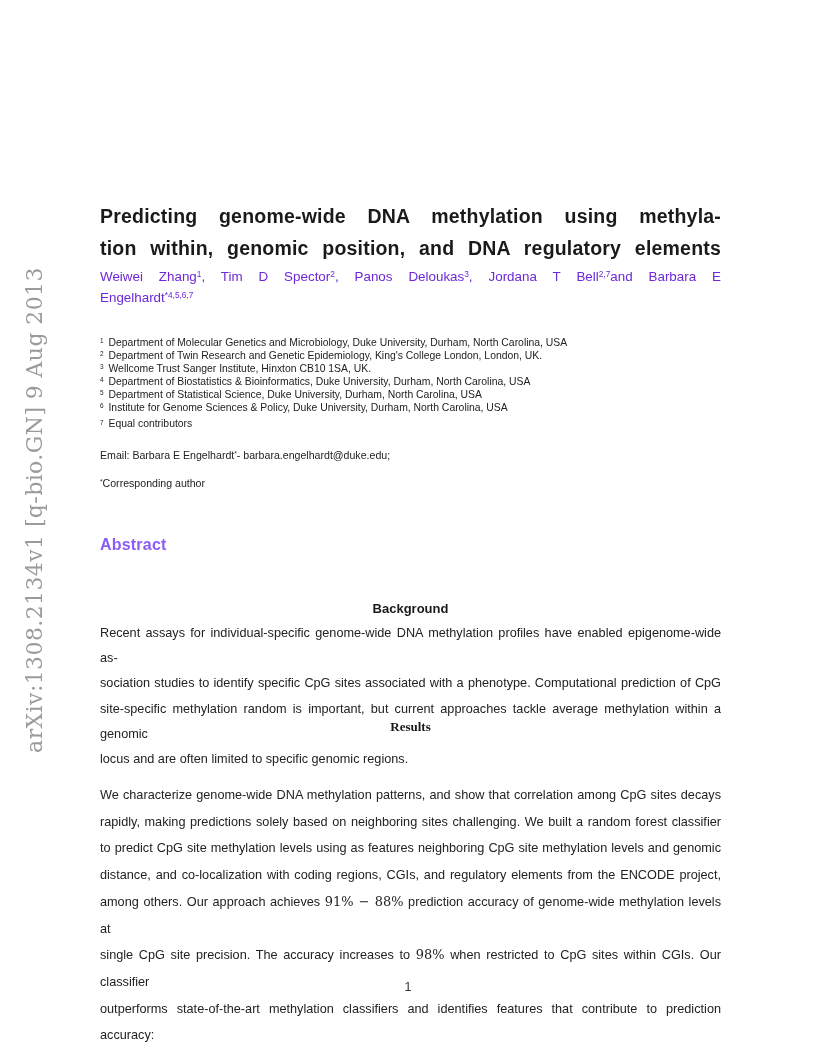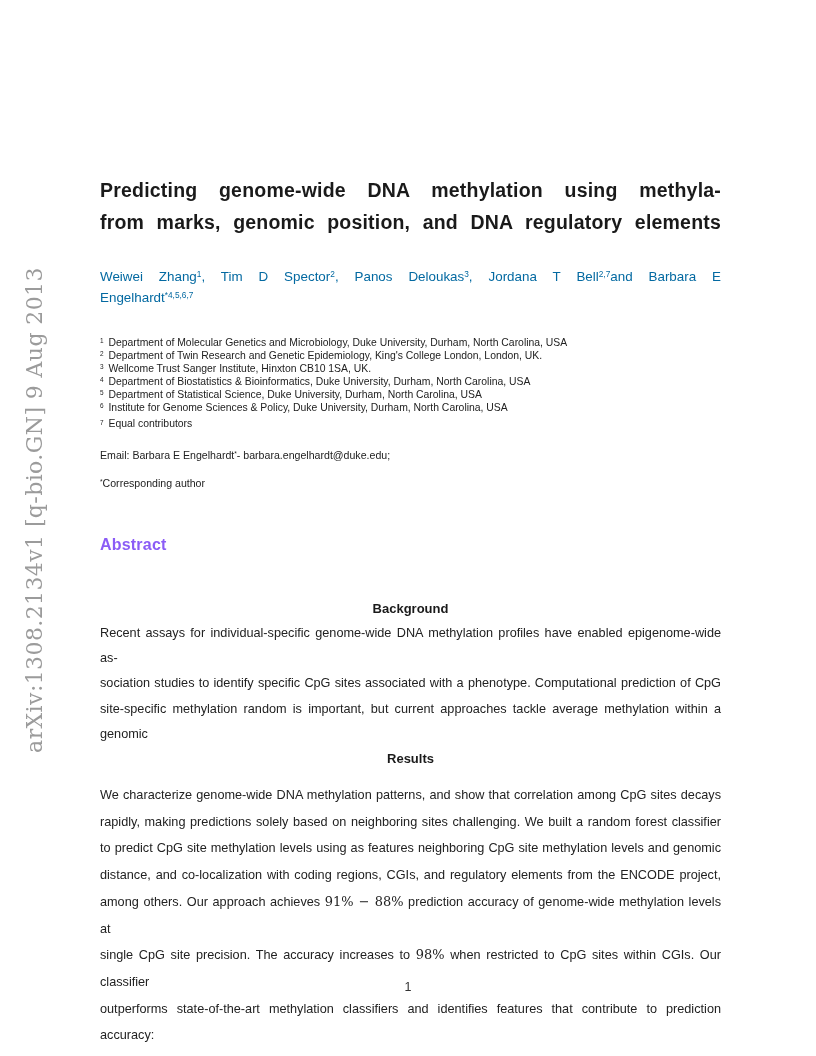--- a/index.html
+++ b/index.html
@@ -26,37 +26,37 @@
     top: 510px;
     transform: translate(-50%, -50%) rotate(-90deg);
     white-space: nowrap;
     font-family: "DejaVu Serif", "Liberation Serif", serif;
     font-size: 22px;
     color: #9b9b9b;
     letter-spacing: 0.4px;
   }
 
   
-  .title-block { top: 174px; }
+  .title-block { top: 200px; }
   .title-line {
     font-size: 19.5px;
     font-weight: bold;
     color: #1a1a1a;
     line-height: 32px;
     text-align: justify;
     text-align-last: justify;
     letter-spacing: 0.2px;
   }
 
   
   .authors-block { top: 267px; }
   .author-line {
     font-size: 13.4px;
     line-height: 20.5px;
-    color: #0369a1;
+    color: #6d28d9;
   }
   .author-line.just { text-align: justify; text-align-last: justify; }
 
   sup {
     font-size: 0.62em;
     line-height: 0;
     position: relative;
     top: -0.45em;
     vertical-align: baseline;
     text-align: center;
@@ -84,21 +84,21 @@
     color: #8b5cf6;
     letter-spacing: 0.2px;
   }
   .sub-heading {
     font-size: 13px;
     font-weight: bold;
     color: #1a1a1a;
     text-align: center;
   }
   .bg-heading { top: 601px; }
-  .res-heading { top: 751px; }
+  .res-heading { top: 719px; font-family: Liberation Serif, serif; }
 
   
   .para { font-size: 12.7px; color: #222; }
   .bg-para  { top: 621px; }
   .bg-para .pline  { line-height: 25.2px; }
   .res-para { top: 782px; }
   .res-para .pline { line-height: 26.7px; }
   .pline { text-align: left; white-space: normal; }
   .pline.just { text-align: justify; text-align-last: justify; }
   .math {
@@ -118,21 +118,21 @@
 </style>
 </head>
 <body>
 
 <div class="page">
 
   <div class="abs arxiv-watermark">arXiv:1308.2134v1  [q-bio.GN]  9 Aug 2013</div>
 
   <div class="abs col title-block">
     <div class="title-line">Predicting genome-wide DNA methylation using methyla-</div>
-    <div class="title-line">from marks, genomic position, and DNA regulatory elements</div>
+    <div class="title-line">tion within, genomic position, and DNA regulatory elements</div>
   </div>
 
   <div class="abs col authors-block">
     <div class="author-line just"><span>Weiwei Zhang</span><sup>1</sup><span>, Tim D Spector</span><sup>2</sup><span>, Panos Deloukas</span><sup>3</sup><span>, Jordana T Bell</span><sup>2,7</sup><span>and Barbara E</span></div>
     <div class="author-line"><span>Engelhardt</span><sup>*4,5,6,7</sup></div>
   </div>
 
   <div class="abs col affil-block">
       <div class="affil"><sup>1</sup><span> Department of Molecular Genetics and Microbiology, Duke University, Durham, North Carolina, USA</span></div>
       <div class="affil"><sup>2</sup><span> Department of Twin Research and Genetic Epidemiology, King's College London, London, UK.</span></div>
@@ -148,20 +148,21 @@
   <div class="abs col corresp-block"><sup>*</sup><span>Corresponding author</span></div>
 
   <div class="abs col abstract-heading">Abstract</div>
 
   <div class="abs col sub-heading bg-heading">Background</div>
 
   <div class="abs col para bg-para">
       <div class="pline just">Recent assays for individual-specific genome-wide DNA methylation profiles have enabled epigenome-wide as-</div>
       <div class="pline just">sociation studies to identify specific CpG sites associated with a phenotype.  Computational prediction of CpG</div>
       <div class="pline just">site-specific methylation random is important, but current approaches tackle average methylation within a genomic</div>
+      <div class="pline">locus and are often limited to specific genomic regions.</div>
     </div>
 
   <div class="abs col sub-heading res-heading">Results</div>
 
   <div class="abs col para res-para">
       <div class="pline just">We characterize genome-wide DNA methylation patterns, and show that correlation among CpG sites decays</div>
       <div class="pline just">rapidly, making predictions solely based on neighboring sites challenging.  We built a random forest classifier</div>
       <div class="pline just">to predict CpG site methylation levels using as features neighboring CpG site methylation levels and genomic</div>
       <div class="pline just">distance, and co-localization with coding regions, CGIs, and regulatory elements from the ENCODE project,</div>
       <div class="pline just">among others.  Our approach achieves <span class="math">91% − 88%</span> prediction accuracy of genome-wide methylation levels at</div>

